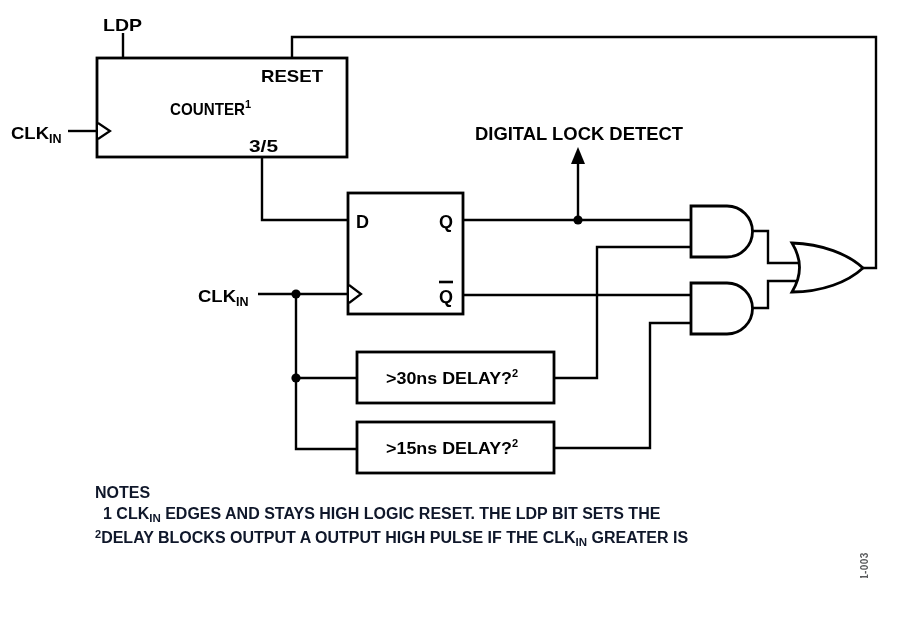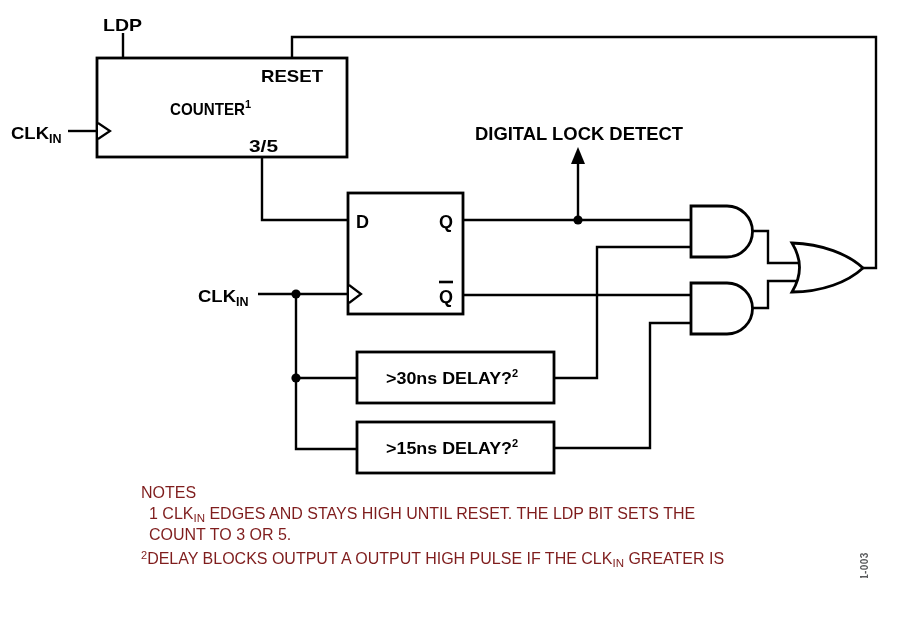--- a/index.html
+++ b/index.html
@@ -8,22 +8,22 @@
     font-family:"Liberation Sans", "DejaVu Sans", sans-serif; overflow:hidden;
   }
   svg { position:absolute; left:0; top:0; }
   .lbl   { font-family:"Liberation Sans", sans-serif; font-weight:bold; font-size:17px; fill:#000; }
   .lbl18 { font-family:"Liberation Sans", sans-serif; font-weight:bold; font-size:18px; fill:#000; }
   .subt  { font-size:12.5px; }
   .supt  { font-size:11px; }
   .partnum { font-family:"Liberation Sans", sans-serif; font-weight:bold; font-size:10px;
              fill:#58595b; letter-spacing:0.4px; }
   .notes {
-    position:absolute; left:95px; top:482px; color:#7f1d1d;
-    font-weight:normal; font-size:16px; line-height:21px; white-space:nowrap;margin-left:46px;
+    position:absolute; left:95px; top:482px; color:#0f172a;
+    font-weight:bold; font-size:16px; line-height:21px; white-space:nowrap;
   }
   .note-line { height:21px; }
   .note-indent { padding-left:8px; }
   .nsup { font-size:11px; vertical-align:5px; }
   .nsub { font-size:11.5px; vertical-align:-3px; }
 </style>
 </head>
 <body>
 
 <div class="stage">
@@ -86,18 +86,17 @@
 
     <text x="386" y="384" class="lbl"><tspan textLength="126" lengthAdjust="spacingAndGlyphs">&gt;30ns DELAY?</tspan><tspan class="supt" dy="-7">2</tspan></text>
 
     <text x="386" y="454" class="lbl"><tspan textLength="126" lengthAdjust="spacingAndGlyphs">&gt;15ns DELAY?</tspan><tspan class="supt" dy="-7">2</tspan></text>
 
     <text x="868" y="578" class="partnum" text-anchor="middle" transform="rotate(-90 868 578)">06391-003</text>
   </svg>
 
   <div class="notes">
     <div class="note-line">NOTES</div>
-    <div class="note-line note-indent"><span>1 CLK</span><span class="nsub">IN</span><span> EDGES AND STAYS HIGH UNTIL RESET. THE LDP BIT SETS THE</span></div>
-    <div class="note-line note-indent">COUNT TO 3 OR 5.</div>
+    <div class="note-line note-indent"><span>1 CLK</span><span class="nsub">IN</span><span> EDGES AND STAYS HIGH LOGIC RESET. THE LDP BIT SETS THE</span></div>
     <div class="note-line"><span class="nsup">2</span><span>DELAY BLOCKS OUTPUT A OUTPUT HIGH PULSE IF THE CLK</span><span class="nsub">IN</span><span> GREATER IS</span></div>
   </div>
 
 </div>
 
 </body></html>

